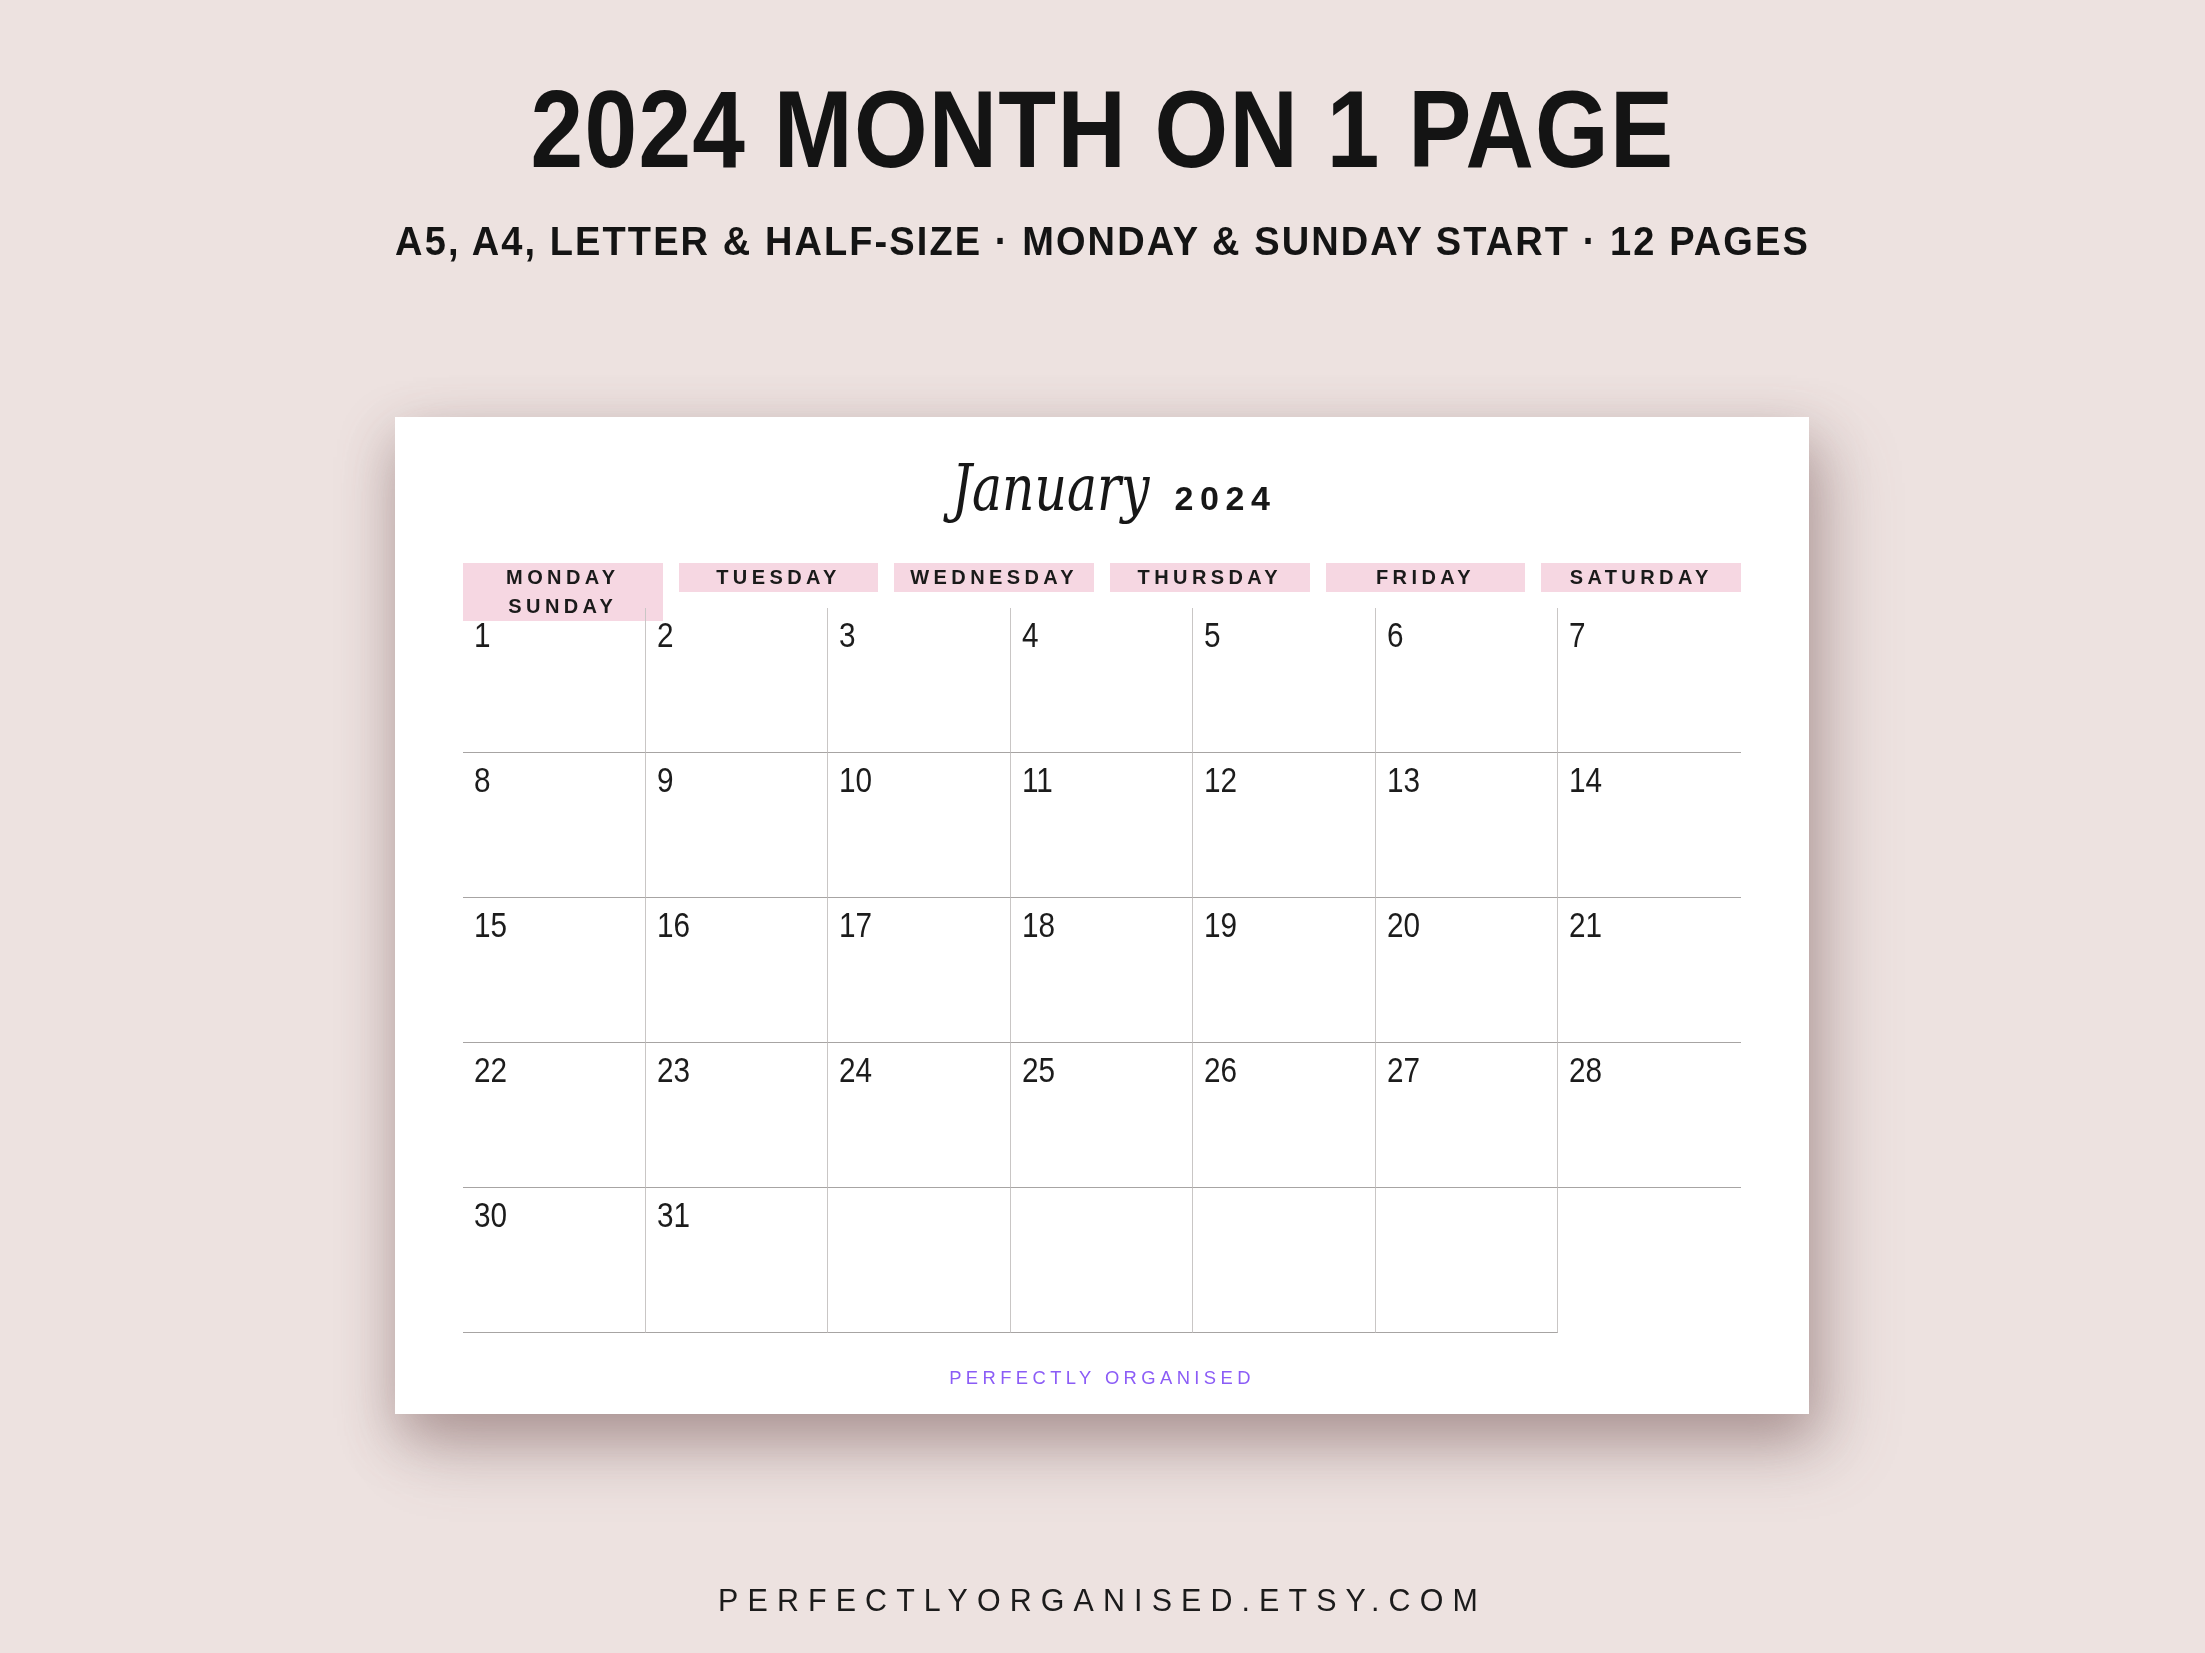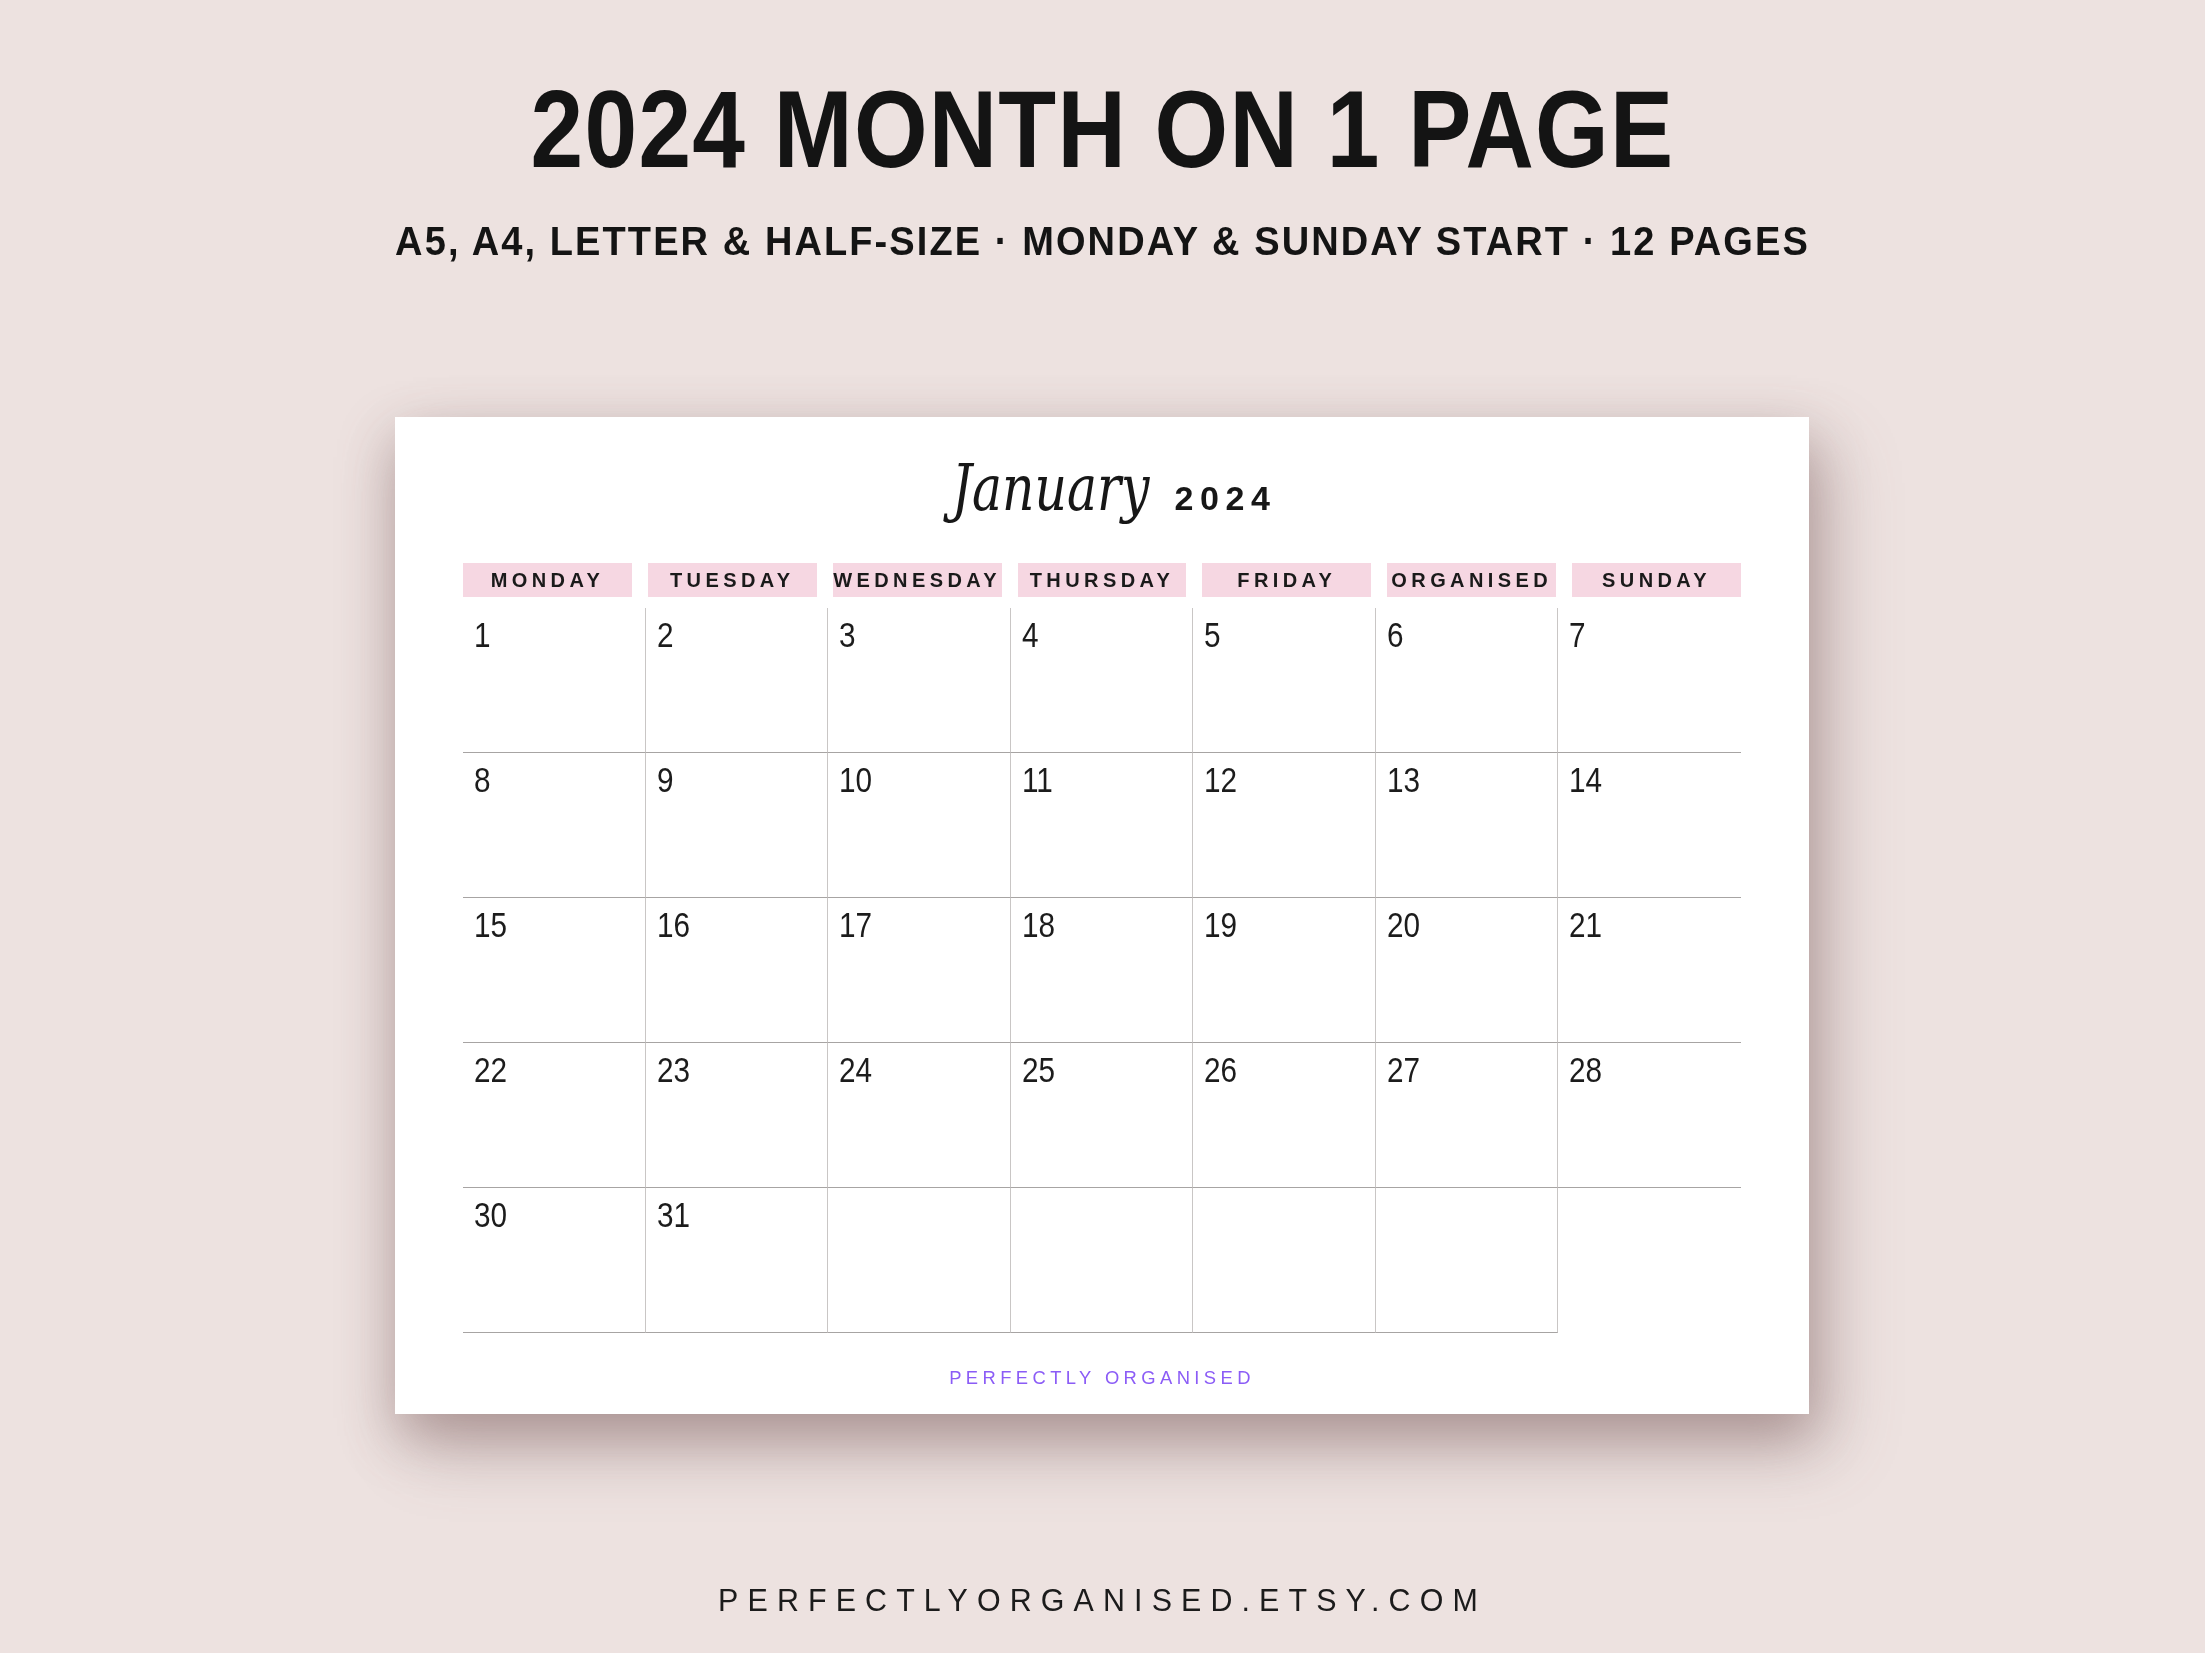--- a/index.html
+++ b/index.html
@@ -40,22 +40,22 @@
     color:#171717;
   }
   .month-script {
     font-family:"DejaVu Serif", serif; font-style:italic;
     font-size:63px; line-height:1.3;
     display:inline-block; transform:scaleX(.8); transform-origin:50% 50%;
   }
   .month-year { font-size:34px; letter-spacing:6.6px; font-weight:700; }
 
   .dow-band {
-    position:absolute; left:68px; top:146px; width:1278px; height:34px;
-    display:grid; grid-template-columns:repeat(7,1fr); column-gap:16px;
+    position:absolute; left:68px; top:146px; width:1278px; height:58px;
+    display:grid; grid-template-columns:repeat(6,1fr); column-gap:16px;
   }
   .dow {
     background:#F6D7E2;
     display:flex; align-items:center; justify-content:center;
     font-size:20px; font-weight:700; letter-spacing:4.4px; color:#1a1a1a;
   }
 
   .grid {
     position:absolute; left:68px; top:191px; width:1278px;
     display:grid; grid-template-columns:repeat(7,1fr); grid-auto-rows:145px;
@@ -100,21 +100,21 @@
       <span class="month-script">January</span>
       <span class="month-year">2024</span>
     </div>
 
     <div class="dow-band">
       <div class="dow">MONDAY</div>
       <div class="dow">TUESDAY</div>
       <div class="dow">WEDNESDAY</div>
       <div class="dow">THURSDAY</div>
       <div class="dow">FRIDAY</div>
-      <div class="dow">ORGANISED</div>
+      <div class="dow">SATURDAY</div>
       <div class="dow">SUNDAY</div>
     </div>
 
     <div class="grid">
       <div class="cell"><span class="date">1</span></div>
       <div class="cell"><span class="date">2</span></div>
       <div class="cell"><span class="date">3</span></div>
       <div class="cell"><span class="date">4</span></div>
       <div class="cell"><span class="date">5</span></div>
       <div class="cell"><span class="date">6</span></div>

